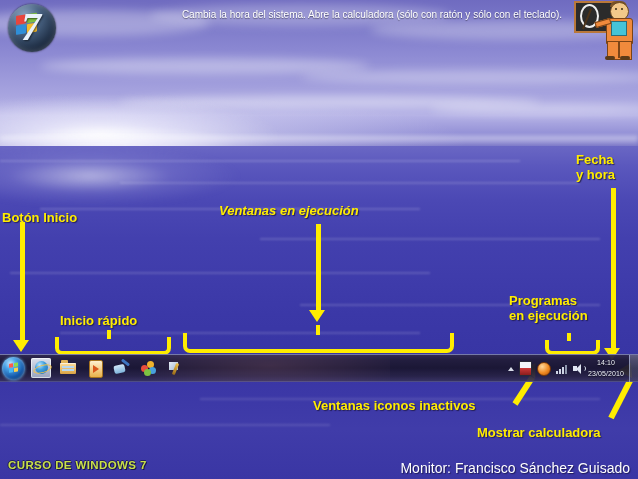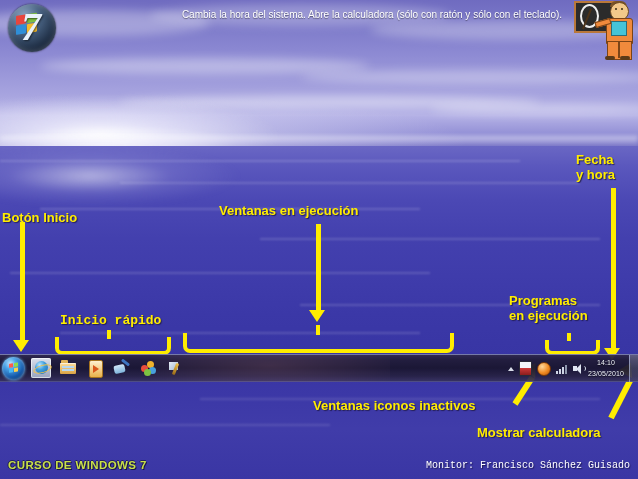--- a/index.html
+++ b/index.html
@@ -201,23 +201,22 @@
     position:absolute;left:8px;top:459px;font-size:11.5px;font-weight:bold;color:#c9e04a;
     letter-spacing:.4px;
     text-shadow:1px 1px 0 rgba(20,18,60,.9), -1px 0 0 rgba(20,18,60,.7), 0 -1px 0 rgba(20,18,60,.7);
     text-align:center;
   }
   .footer-center{
     position:absolute;left:0;right:0;top:455px;text-align:center;color:#ffffff;font-size:16px;
     text-shadow:1px 1px 2px rgba(25,20,70,.8);
   }
   .footer-right{
-    position:absolute;right:8px;top:460px;color:#ffffff;font-size:10px;
+    position:absolute;right:8px;top:460px;color:#ffffff;font-size:14px;
     text-shadow:1px 1px 1px rgba(25,20,70,.8);
-    font-family:Liberation Mono, monospace;
   }
 </style>
 </head>
 <body>
 
 <div id="slide">
 
   <div class="wall-sky">
     <div class="cloud c1"></div>
     <div class="cloud c2"></div>
@@ -273,25 +272,25 @@
     <div class="tlegsplit"></div>
     <div class="tshoe l"></div>
     <div class="tshoe r"></div>
   </div>
 
 
   <div class="ann" style="left:2px;top:210px;">Botón Inicio</div>
   <div class="vline" style="left:20px;top:222px;height:120px;"></div>
   <div class="arrow-head-down" style="left:12.5px;top:340px;"></div>
 
-  <div class="ann" style="left:60px;top:313px;font-family:Liberation Mono, monospace;">Inicio rápido</div>
+  <div class="ann" style="left:60px;top:313px;">Inicio rápido</div>
   <div class="bracket" style="left:55px;top:337px;width:108px;height:14px;"></div>
   <div class="bracket-nub" style="left:107px;top:330px;height:9px;"></div>
 
-  <div class="ann" style="left:219px;top:203px;">Ventanas en ejecución</div>
+  <div class="ann" style="left:219px;top:203px;font-style:italic;">Ventanas en ejecución</div>
   <div class="vline" style="left:316px;top:224px;height:88px;"></div>
   <div class="arrow-head-down" style="left:308.5px;top:310px;"></div>
   <div class="bracket" style="left:183px;top:333px;width:263px;height:16px;"></div>
   <div class="bracket-nub" style="left:316px;top:325px;height:10px;"></div>
 
   <div class="ann" style="left:576px;top:152px;text-align:left;">
     <div>Fecha</div>
     <div>y hora</div>
   </div>
   <div class="vline" style="left:611px;top:188px;height:162px;"></div>

